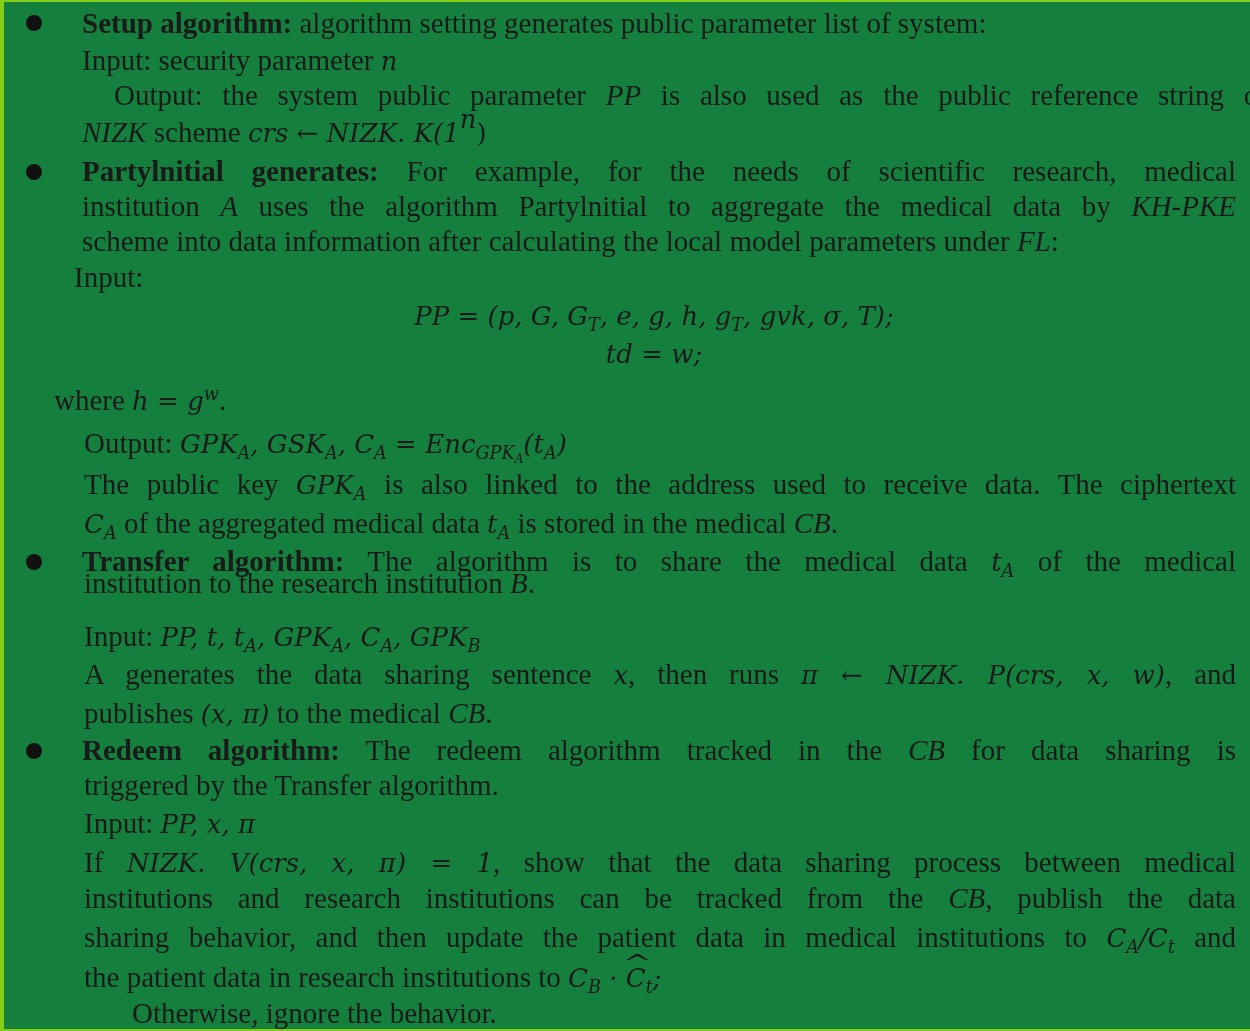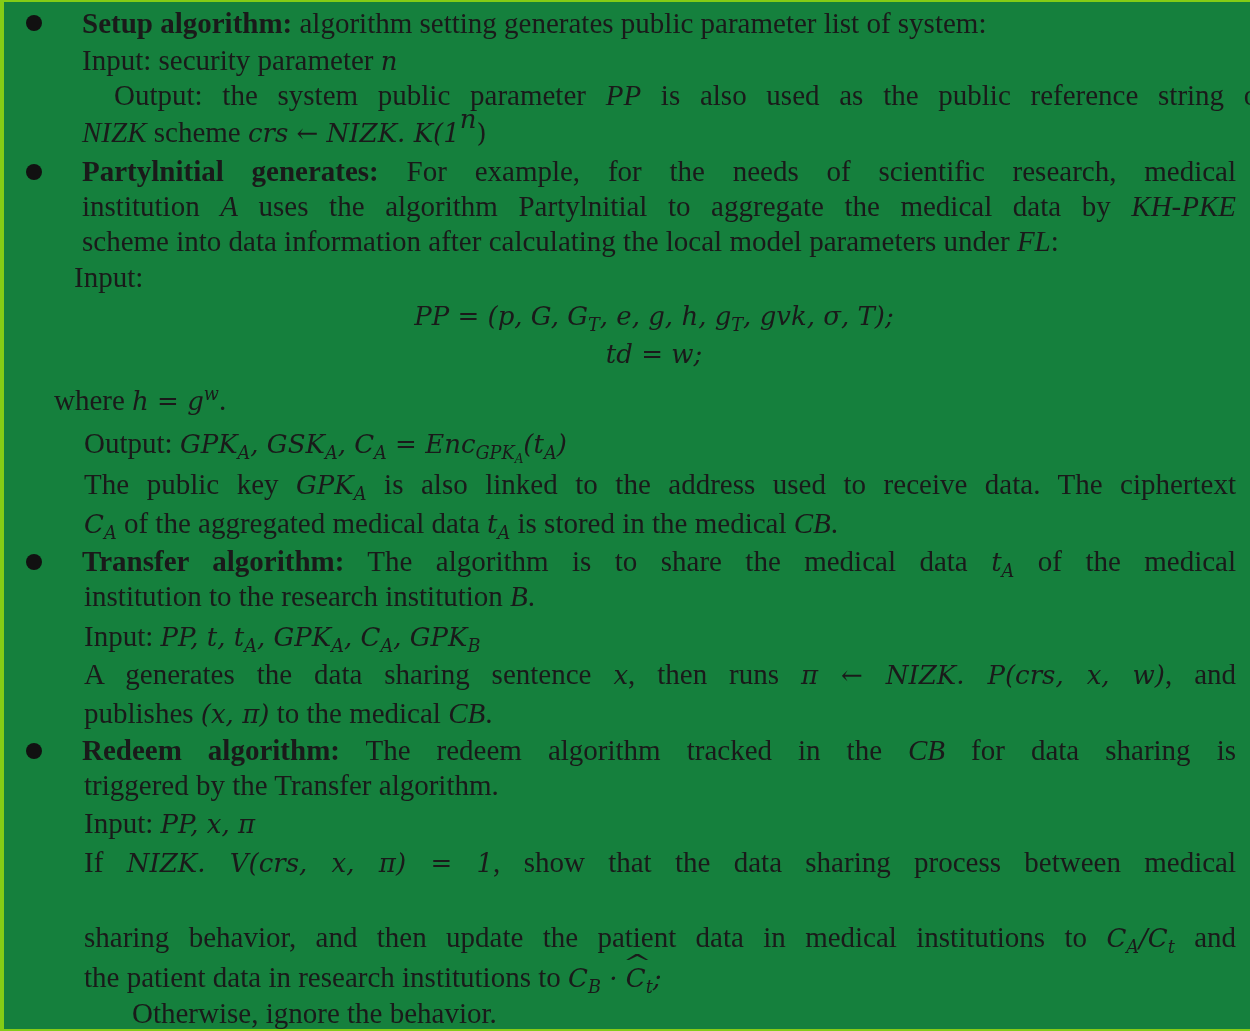--- a/index.html
+++ b/index.html
@@ -103,21 +103,21 @@
     <span class="i">CB</span><span>.</span>
   </div>
 
   <div class="bullet" style="left:22px; top:552px;"></div>
   <div class="line just" style="left:78px; top:542px; width:1154px;">
     <span class="b">Transfer algorithm:</span>
     <span>The algorithm is to share the medical data</span>
     <span class="m"><span>t</span><sub>A</sub></span>
     <span>of the medical</span>
   </div>
-  <div class="line" style="left:80px; top:577px;">
+  <div class="line" style="left:80px; top:564px;">
     <span>institution to the research institution</span>
     <span class="i">B</span><span>.</span>
   </div>
   <div class="line" style="left:80px; top:617px;">
     <span>Input:</span>
     <span class="m"><span>PP, t, t</span><sub>A</sub><span>, GPK</span><sub>A</sub><span>, C</span><sub>A</sub><span>, GPK</span><sub>B</sub></span>
   </div>
   <div class="line just" style="left:80px; top:655px; width:1152px;">
     <span>A generates the data sharing sentence</span>
     <span class="m">x</span><span>, then runs</span>
@@ -141,20 +141,24 @@
     <span>triggered by the Transfer algorithm.</span>
   </div>
   <div class="line" style="left:80px; top:804px;">
     <span>Input:</span>
     <span class="m">PP, x, π</span>
   </div>
   <div class="line just" style="left:80px; top:843px; width:1152px;">
     <span>If</span>
     <span class="m">NIZK. V(crs, x, π) = 1</span><span>, show that the data sharing process between medical</span>
   </div>
+  <div class="line just" style="left:80px; top:879px; width:1152px;">
+    <span>institutions and research institutions can be tracked from the</span>
+    <span class="i">CB</span><span>, publish the data</span>
+  </div>
   <div class="line just" style="left:80px; top:918px; width:1152px;">
     <span>sharing behavior, and then update the patient data in medical institutions to</span>
     <span class="m"><span>C</span><sub>A</sub><span>/C</span><sub>t</sub></span>
     <span>and</span>
   </div>
   <div class="line" style="left:80px; top:958px;">
     <span>the patient data in research institutions to</span>
     <span class="m"><span>C</span><sub>B</sub><span> · </span><span class="hat">C</span><sub>t</sub><span>;</span></span>
   </div>
   <div class="line" style="left:80px; top:994px;margin-left:48px;">

